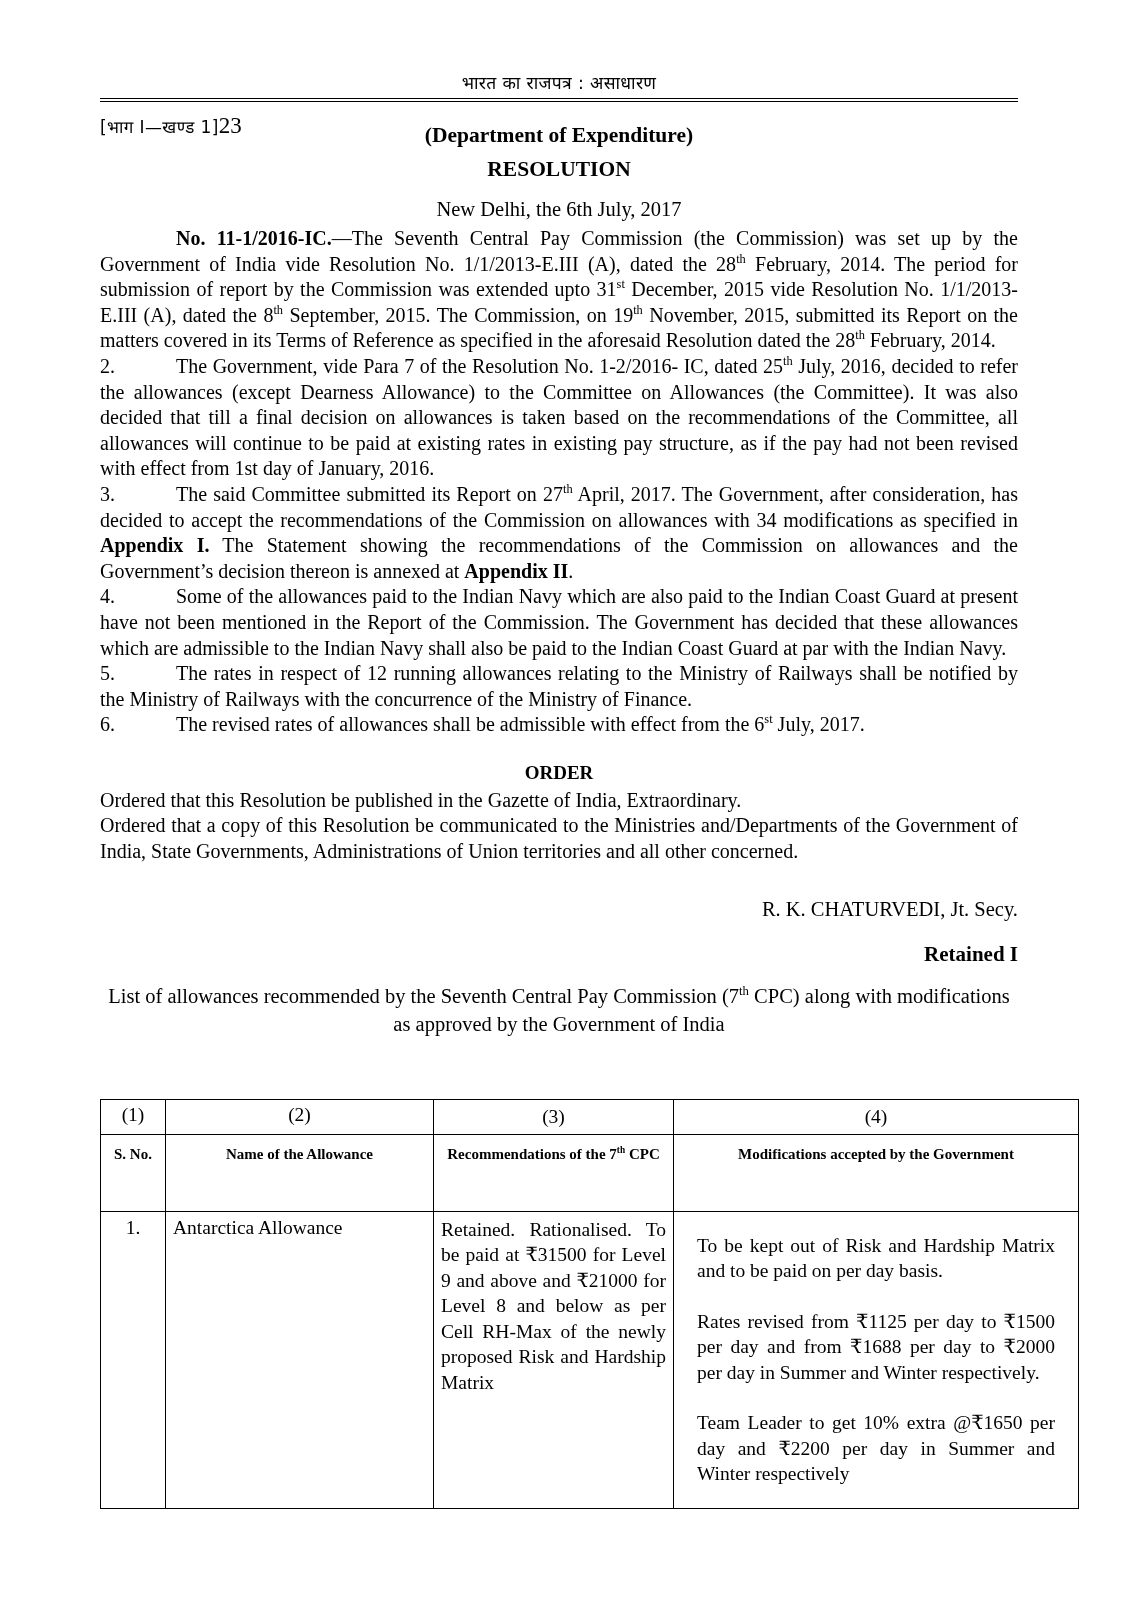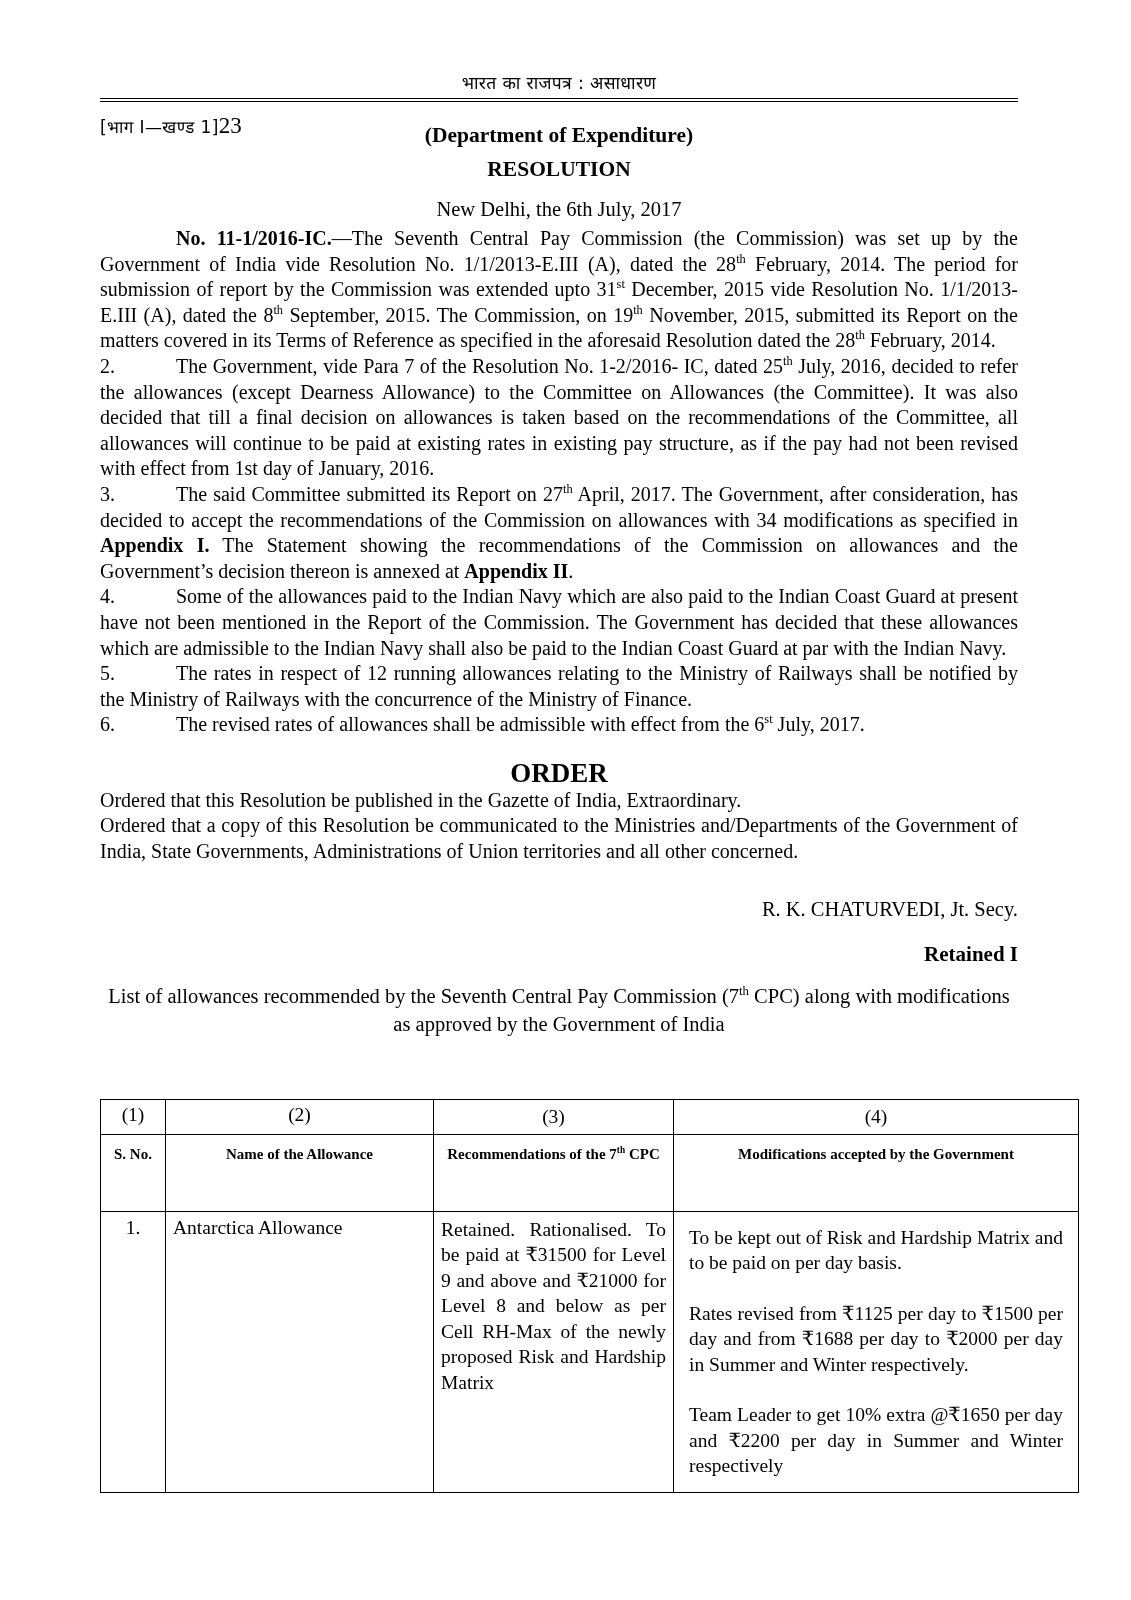--- a/index.html
+++ b/index.html
@@ -105,21 +105,21 @@
     width: 76px;
   }
 
   sup {
     font-size: .62em;
     vertical-align: super;
     line-height: 0;
   }
 
   .order-head {
-    font-size: 27px;
+    font-size: 19px;
     font-weight: bold;
     text-align: center;
     margin-top: 20px;
     line-height: 30px;
   }
 
   .signature {
     font-size: 20.5px;
     text-align: right;
     margin-top: 30px;
@@ -167,21 +167,21 @@
     font-size: 15px;
     line-height: 25px;
     padding-top: 7px;
     padding-bottom: 7px;
     height: 62px;
   }
   td.c1 { text-align: center; width: 50px; }
   td.c2 { width: 253px; }
   td.c3 { width: 225px; text-align: justify; text-justify: inter-word; line-height: 25.5px; }
   td.c4 { width: 390px; text-align: justify; text-justify: inter-word; line-height: 25.5px; }
-  td.c3 p, td.c4 p { margin: 8px; }
+  td.c3 p, td.c4 p { margin: 16px; }
   td.c4 p + p { margin-top: 25px; }
   .cellpad-body { height: 230px; }
 </style>
 </head>
 <body>
 
 <div class="page">
 
   <div class="runhead">
     <span class="runhead-left">[भाग I—खण्ड 1]</span>

